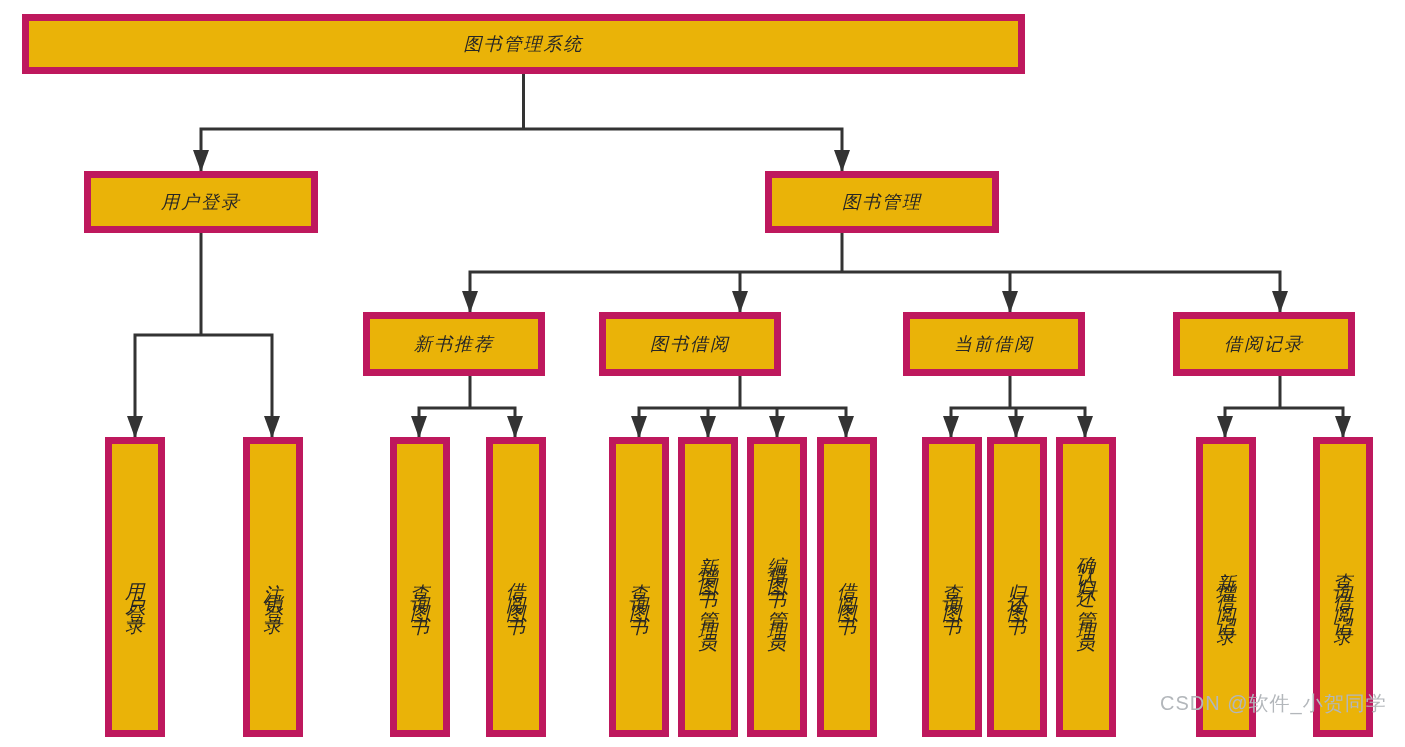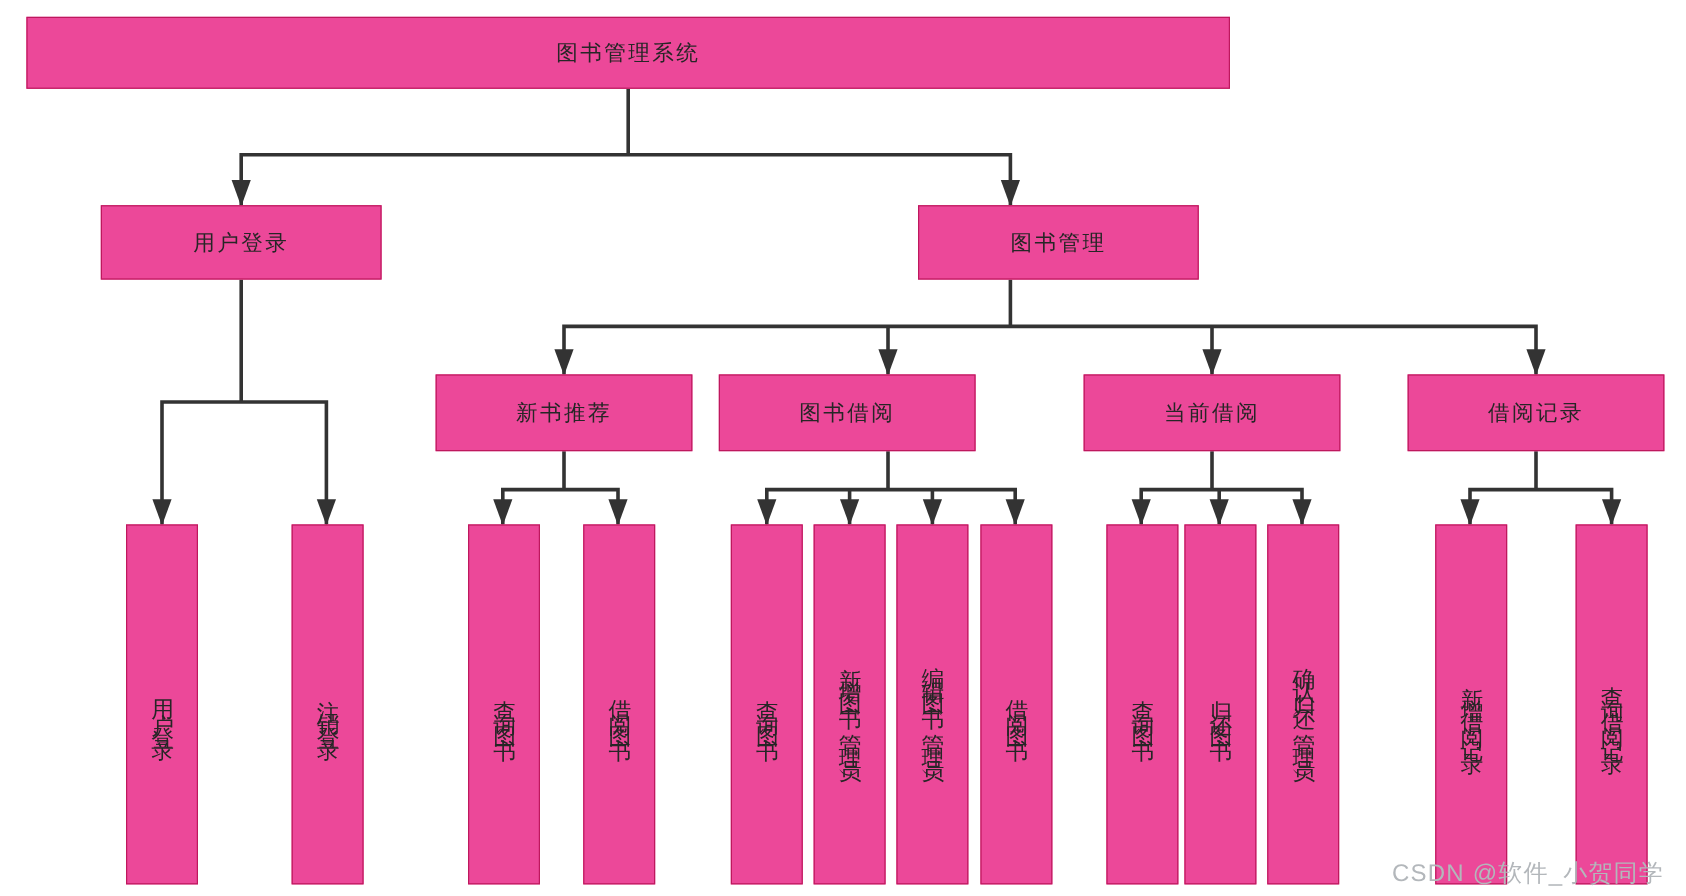--- a/index.html
+++ b/index.html
@@ -17,51 +17,52 @@
   }
   .connectors {
     position: absolute;
     left: 0; top: 0;
     width: 1405px;
     height: 747px;
   }
   .node {
     position: absolute;
     box-sizing: border-box;
-    border: 1px solid #be185d;
-    background: #ec4899;
+    border: 7px solid #be185d;
+    background: #eab308;
     display: flex;
     align-items: center;
     justify-content: center;
     color: #262626;
     letter-spacing: 2px;
     font-size: 18px;
+    font-style: italic;
   }
   .node.root {
     left: 22px; top: 14px; width: 1003px; height: 60px;
   }
   .node.lvl2 {
     top: 171px; width: 234px; height: 62px;
   }
   .node.lvl3 {
-    top: 312px; width: 214px; height: 64px;
+    top: 312px; width: 182px; height: 64px;
   }
   .node.leaf {
     top: 437px; width: 60px; height: 300px;
     writing-mode: vertical-rl;
     text-orientation: mixed;
     letter-spacing: 11px;
     font-size: 19px;
     line-height: 1;
     padding-top: 6px;
   }
   .watermark {
     position: absolute;
     left: 1160px;
-    top: 714px;
+    top: 690px;
     width: 245px;
     font-size: 20px;
     letter-spacing: 1px;
     color: #b3b7bb;
     white-space: nowrap;
     z-index: 5;
   }
 </style>
 </head>
 <body>

